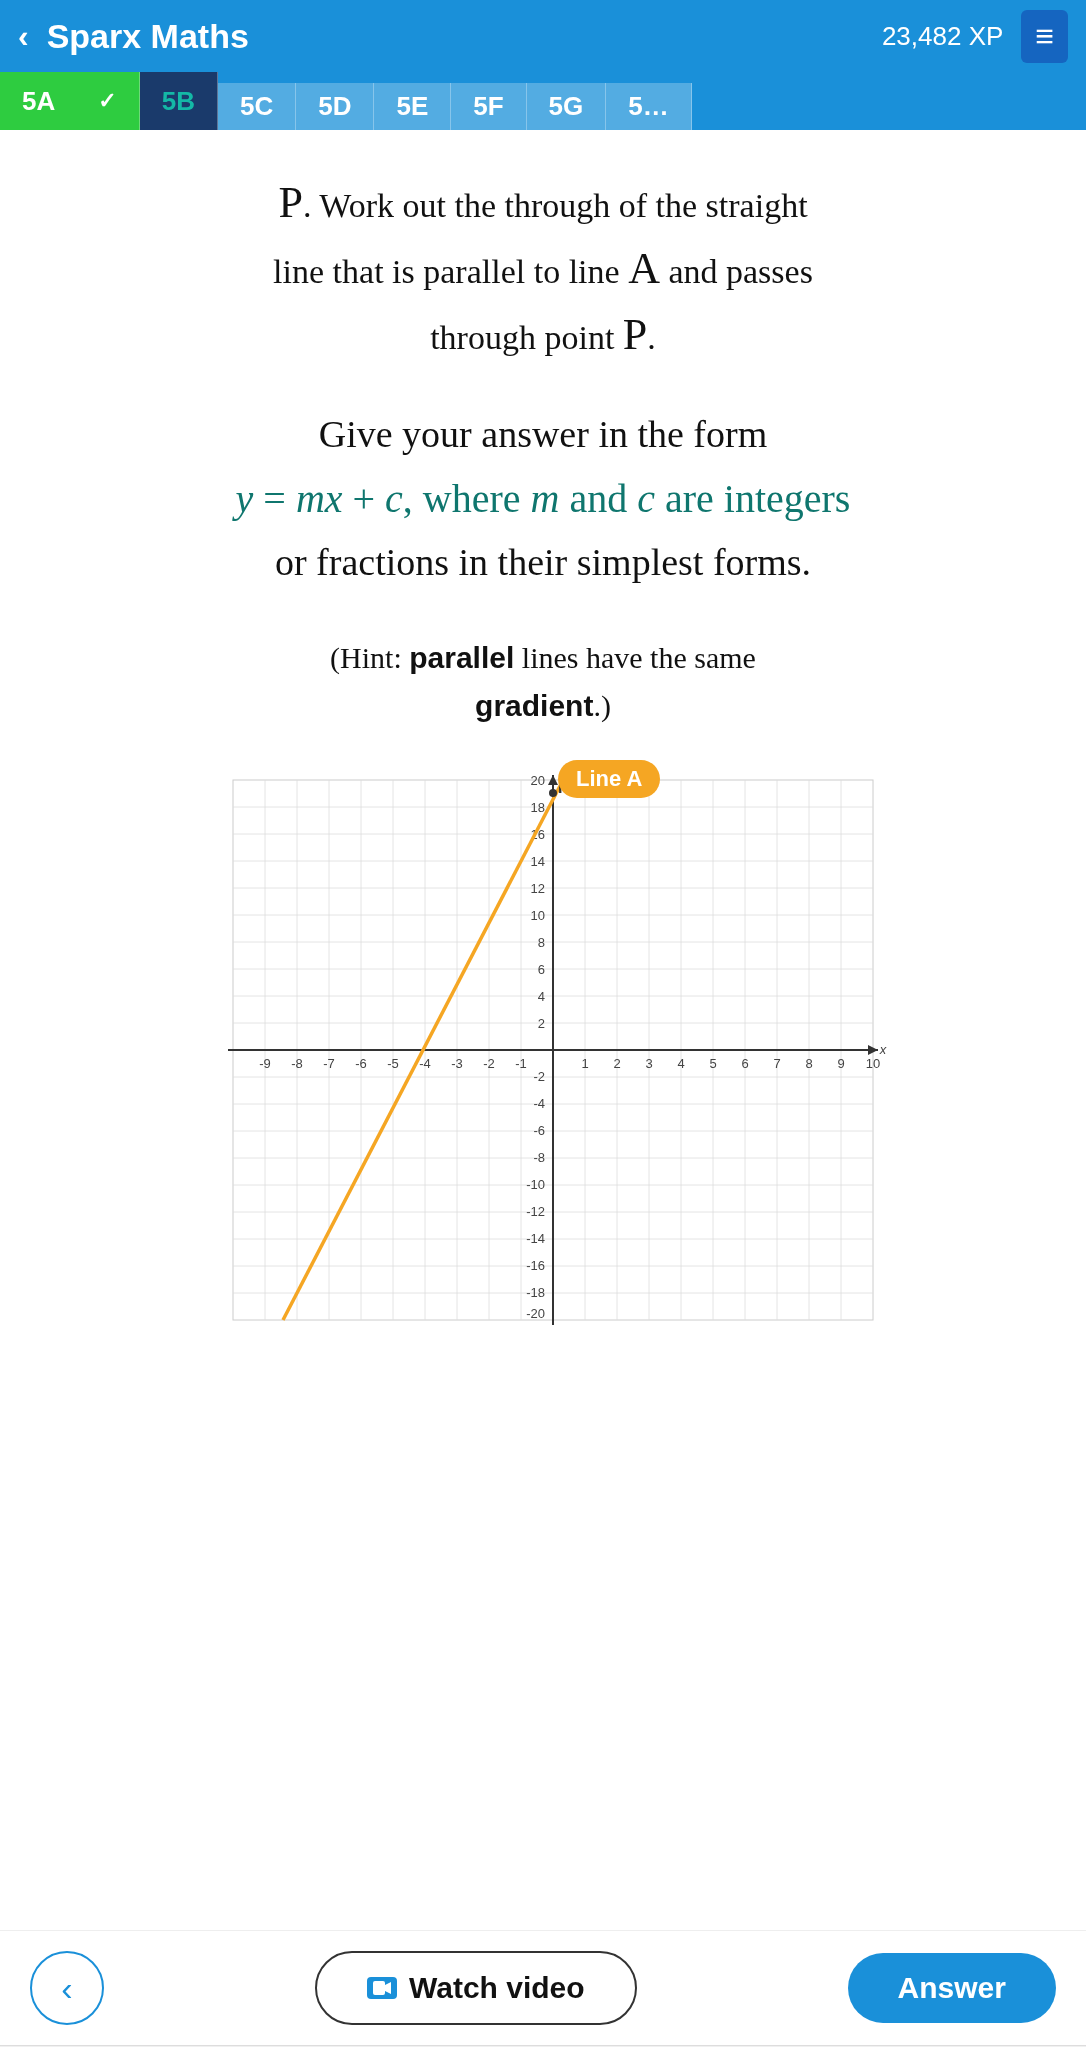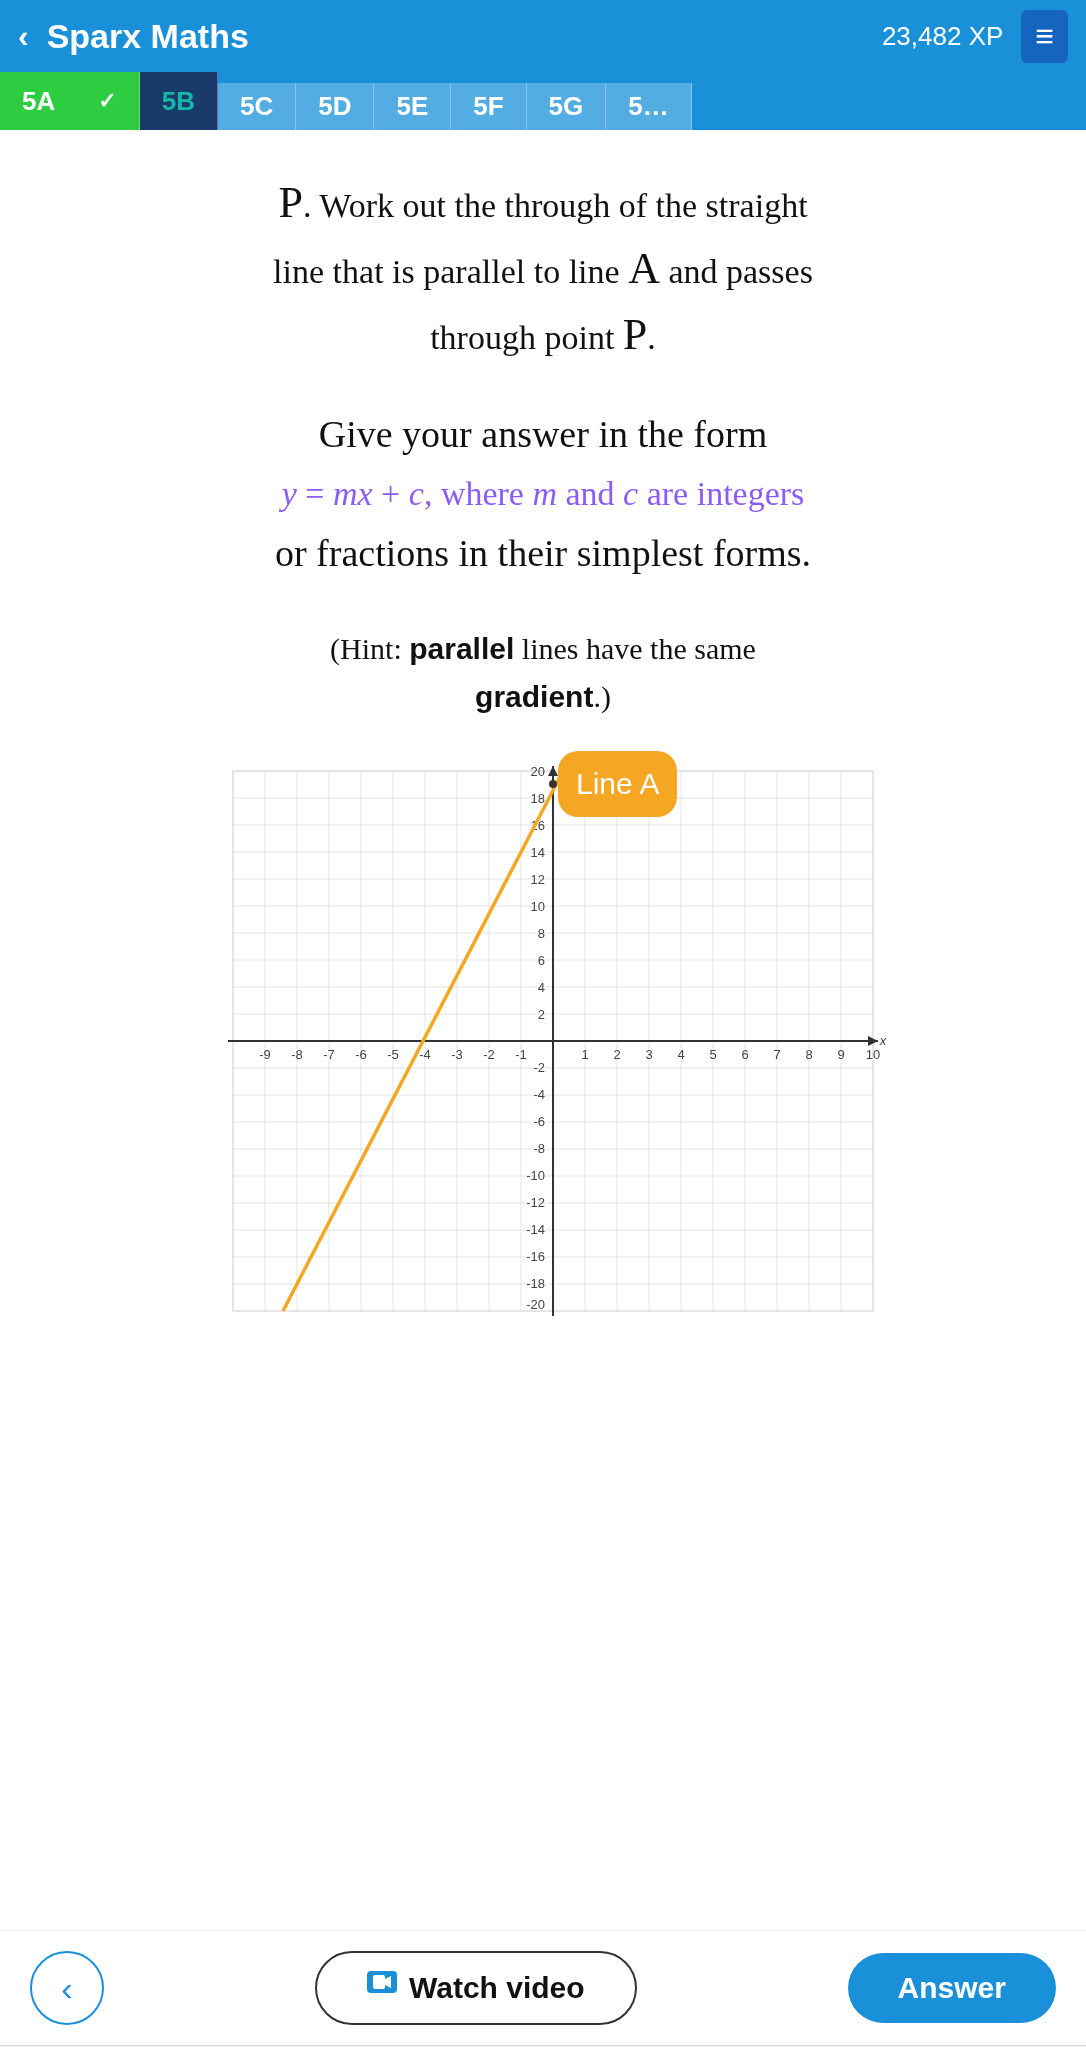--- a/index.html
+++ b/index.html
@@ -106,24 +106,24 @@
     }
 
     .form-text {
       font-size: 38px;
       line-height: 1.6;
       text-align: center;
       margin-bottom: 10px;
       color: #111;
     }
     .formula-line {
-      font-size: 34px;
+      font-size: 40px;
       text-align: center;
       margin-bottom: 10px;
-      color: #8b5cf6;
+      color: #0f766e;
     }
     .hint-text {
       font-size: 30px;
       line-height: 1.6;
       text-align: center;
       margin-bottom: 30px;
       color: #111;
     }
     .hint-bold {
       font-weight: bold;
@@ -143,24 +143,24 @@
       height: 580px;
     }
 
     
     .line-a-label {
       position: absolute;
       top: 0px;
       left: 385px;
       background: #f5a623;
       color: white;
-      font-weight: normal;
-      font-family: Arial, sans-serif;
-      font-size: 30px;
-      padding: 16px 18px;
+      font-weight: bold;
+      font-family: Arial, sans-serif;
+      font-size: 22px;
+      padding: 6px 18px;
       border-radius: 20px;
       z-index: 10;
     }
 
     
     .bottom-bar {
       background: white;
       display: flex;
       align-items: center;
       justify-content: space-between;
@@ -185,20 +185,21 @@
       border: 2.5px solid #333;
       background: white;
       border-radius: 50px;
       padding: 18px 50px;
       font-size: 30px;
       font-family: Arial, sans-serif;
       font-weight: bold;
       color: #111;
       cursor: pointer;
       display: flex;
+      align-items: center;
       gap: 12px;
     }
     .video-icon {
       width: 30px;
       height: 22px;
       background: #1a90d9;
       border-radius: 4px;
       display: inline-flex;
       align-items: center;
       justify-content: center;

